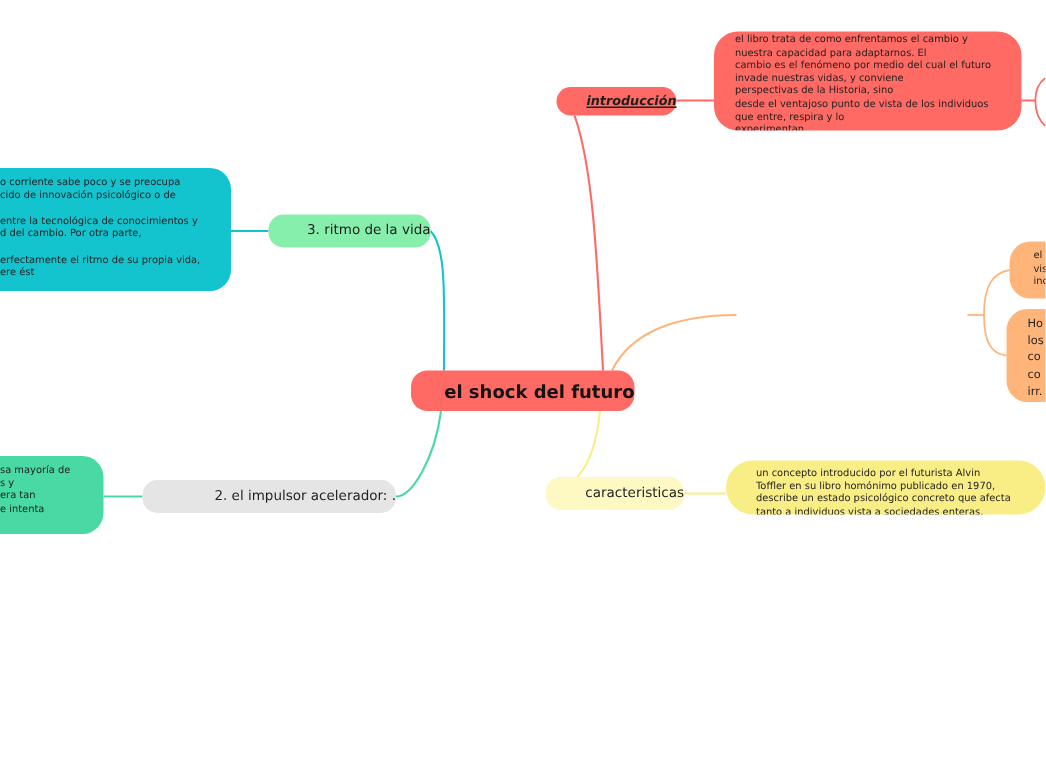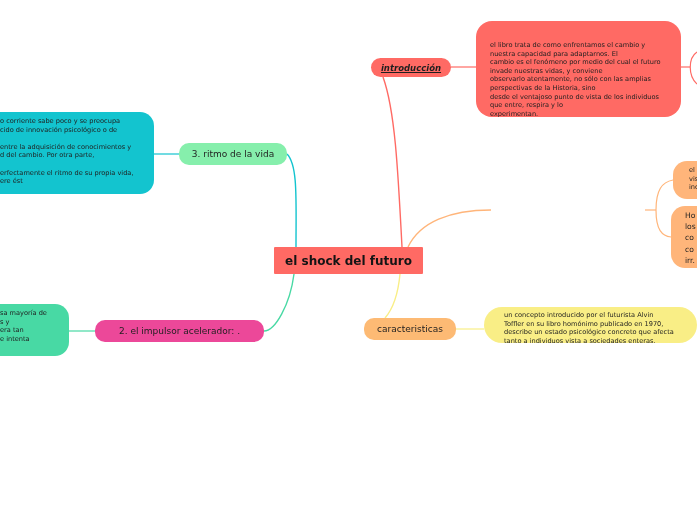--- a/index.html
+++ b/index.html
@@ -1,30 +1,30 @@
 <!DOCTYPE html>
 <html><head>
   <meta charset="utf-8">
   <style>
     * { box-sizing: border-box; margin: 0; padding: 0; }
     html, body { width: 697px; height: 520px; overflow: hidden; background: #ffffff; }
     body { position: relative; font-family: "DejaVu Sans", "Liberation Sans", sans-serif; color: #222; }
     #canvas { position: absolute; left: 0; top: 0; width: 697px; height: 520px; }
     svg.links { position: absolute; left: 0; top: 0; width: 697px; height: 520px; pointer-events: none; }
-    .node { position: absolute; display: flex; align-items: center; justify-content: center; white-space: nowrap; }
+    .node { position: absolute; display: flex; align-items: center; justify-content: flex-end; white-space: nowrap; }
     .topic { border-radius: 10px; font-size: 9px; color: #1f1f1f; }
     .note { position: absolute; border-radius: 18px; font-size: 6.6px; line-height: 8.6px; color: #1f1f1f; overflow: hidden; }
     .note p { white-space: nowrap; }
-    .central { left: 274px; top: 247px; width: 149px; height: 27px; background: #ff6a64; border-radius: 1px; font-weight: bold; font-size: 12px; color: #141414; }
+    .central { left: 274px; top: 247px; width: 149px; height: 27px; background: #ff6a64; border-radius: 11px; font-weight: bold; font-size: 12px; color: #141414; }
     .intro { left: 371px; top: 58px; width: 80px; height: 19px; background: #ff6a64; font-style: italic; font-weight: bold; font-size: 8.5px; text-decoration: underline; }
     .muerte { left: 491px; top: 199px; width: 154px; height: 22px; background: #ffb57a; }
-    .caract { left: 364px; top: 318px; width: 92px; height: 22px; background: #fdba74; }
+    .caract { left: 364px; top: 318px; width: 92px; height: 22px; background: #fef9c3; }
     .ritmo { left: 179px; top: 143px; width: 108px; height: 22px; background: #86efac; }
-    .impulsor { left: 95px; top: 320px; width: 169px; height: 22px; background: #ec4899; }
-    .intro-note { left: 476px; top: 21px; width: 205px; height: 96px; background: #ff6a64; padding: 20px 0 0 14px; border-radius: 16px; }
+    .impulsor { left: 95px; top: 320px; width: 169px; height: 22px; background: #e5e5e5; }
+    .intro-note { left: 476px; top: 21px; width: 205px; height: 66px; background: #ff6a64; padding: 1px 0 0 14px; border-radius: 16px; }
     .caract-note { left: 484px; top: 307px; width: 213px; height: 36px; background: #f9ee86; padding: 4px 0 0 20px; border-radius: 20px; }
     .ritmo-note { left: -20px; top: 112px; width: 174px; height: 82px; background: #13c4cf; padding: 5px 0 0 20px; border-radius: 14px; }
     .impulsor-note { left: -20px; top: 304px; width: 89px; height: 52px; background: #48d9a4; padding: 5px 0 0 20px; border-radius: 14px; }
     .muerte-note1 { left: 673px; top: 161px; width: 60px; height: 38px; background: #ffb57a; padding: 5px 0 0 16px; border-radius: 14px; }
     .muerte-note2 { left: 671px; top: 206px; width: 60px; height: 62px; background: #ffb57a; padding: 4px 0 0 14px; border-radius: 14px; font-size: 7.6px; line-height: 11.2px; }
   </style>
 </head>
 <body>
 
 <div id="canvas">
@@ -62,21 +62,20 @@
   </div>
 
   <div class="node topic intro">
     <span>introducción</span>
   </div>
   <div class="note intro-note">
     <p>el libro trata de como enfrentamos el cambio y</p>
     <p>nuestra capacidad para adaptarnos.  El</p>
     <p>cambio es el fenómeno por medio del cual el futuro</p>
     <p>invade nuestras vidas, y conviene</p>
-    <p>observarlo atentamente, no sólo con las amplias</p>
     <p>perspectivas de la Historia, sino</p>
     <p>desde el ventajoso punto de vista de los individuos</p>
     <p>que entre, respira y lo</p>
     <p>experimentan.</p>
   </div>
 
   <div class="note muerte-note1">
     <p>el</p>
     <p>vis</p>
     <p>inc</p>
@@ -99,21 +98,21 @@
     <p>tanto a individuos vista a sociedades enteras.</p>
   </div>
 
   <div class="node topic ritmo">
     <span>3. ritmo de la vida</span>
   </div>
   <div class="note ritmo-note">
     <p>o corriente sabe poco y se preocupa</p>
     <p>cido de innovación psicológico o de</p>
     <p>&nbsp;</p>
-    <p>entre la adquisición de conocimientos y</p>
+    <p>entre la tecnológica de conocimientos y</p>
     <p>d del cambio. Por otra parte,</p>
     <p>&nbsp;</p>
     <p>erfectamente el ritmo de su propia vida,</p>
     <p>ere ést</p>
   </div>
 
   <div class="node topic impulsor">
     <span>2. el impulsor acelerador: .</span>
   </div>
   <div class="note impulsor-note">

